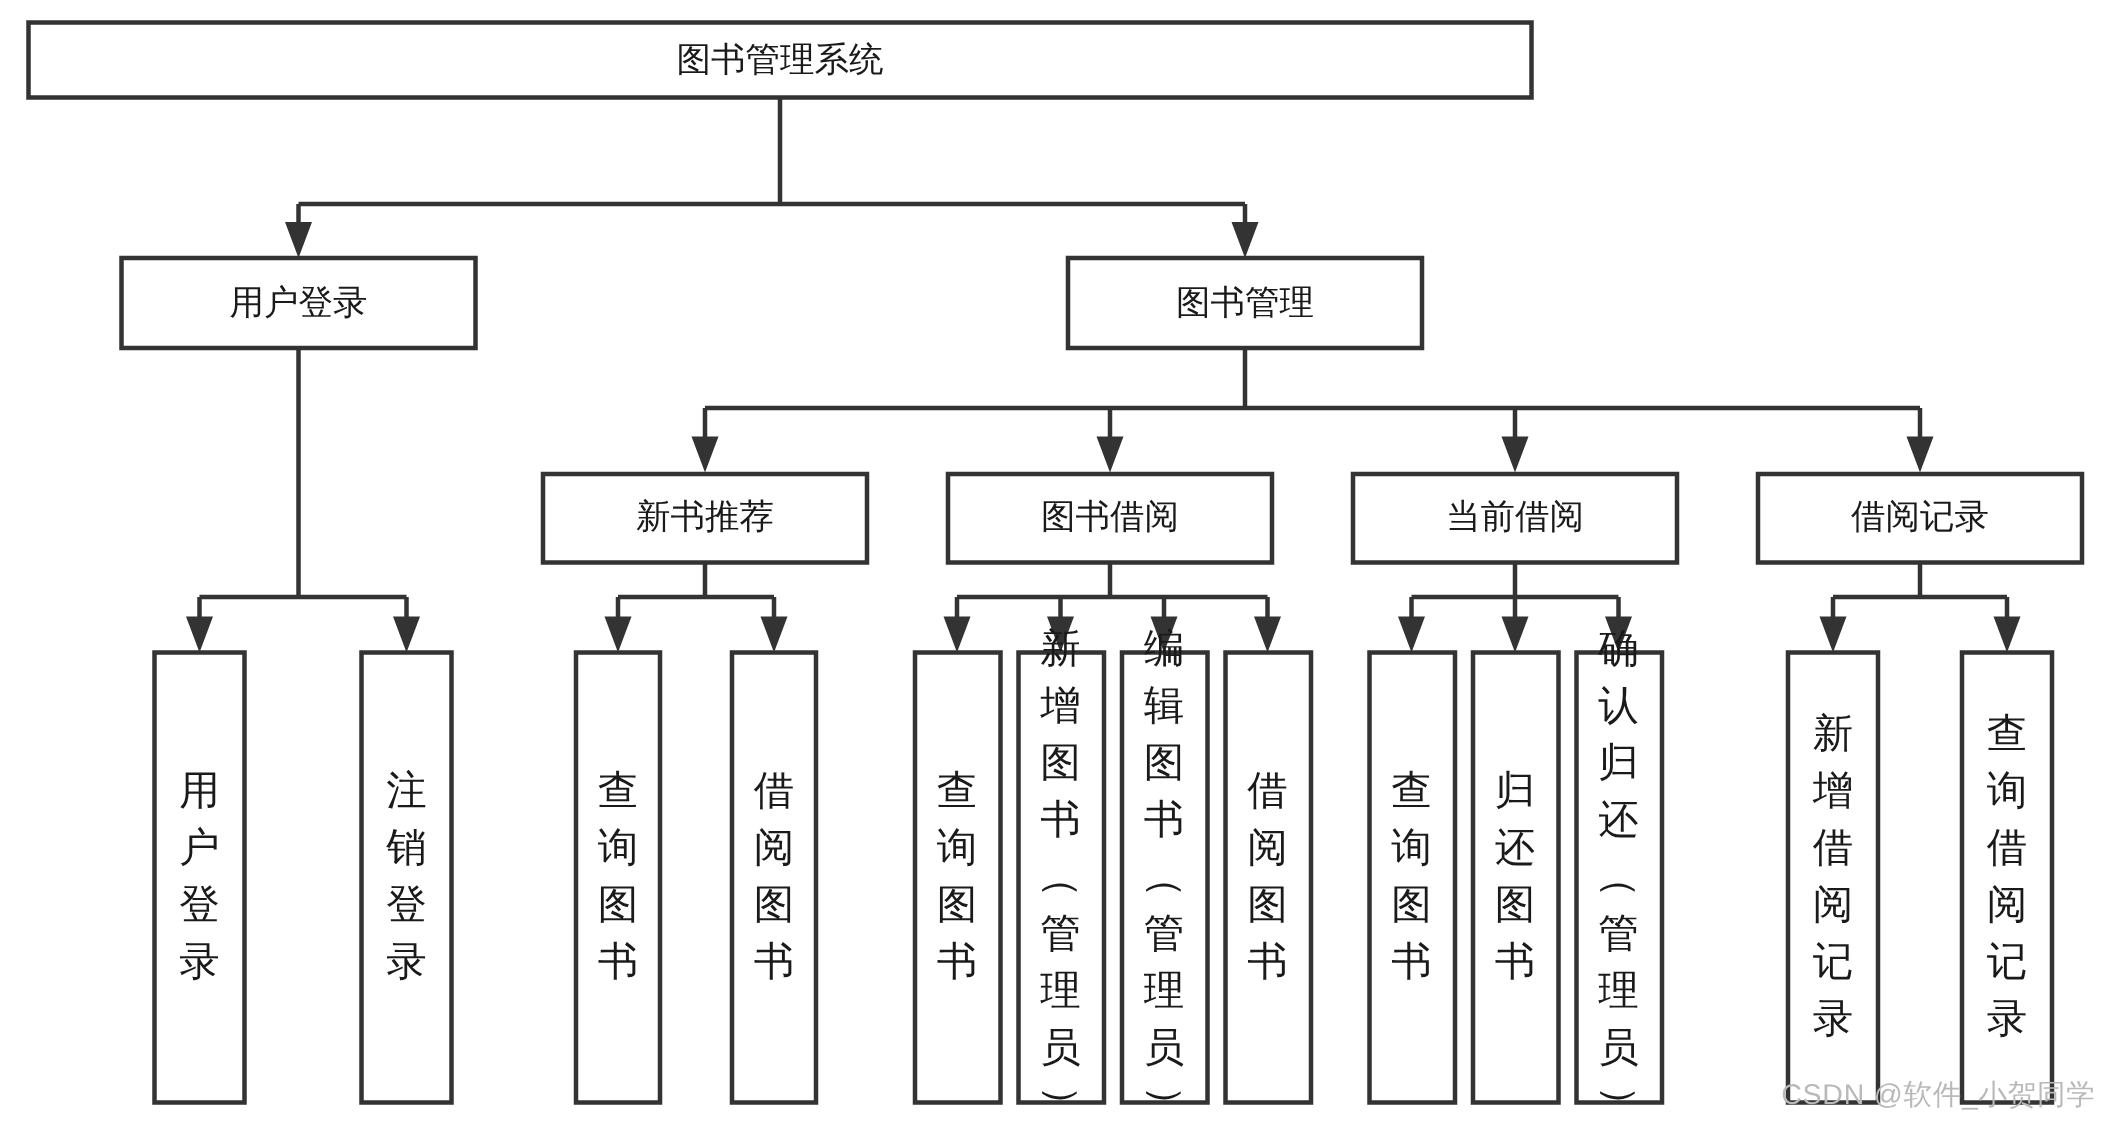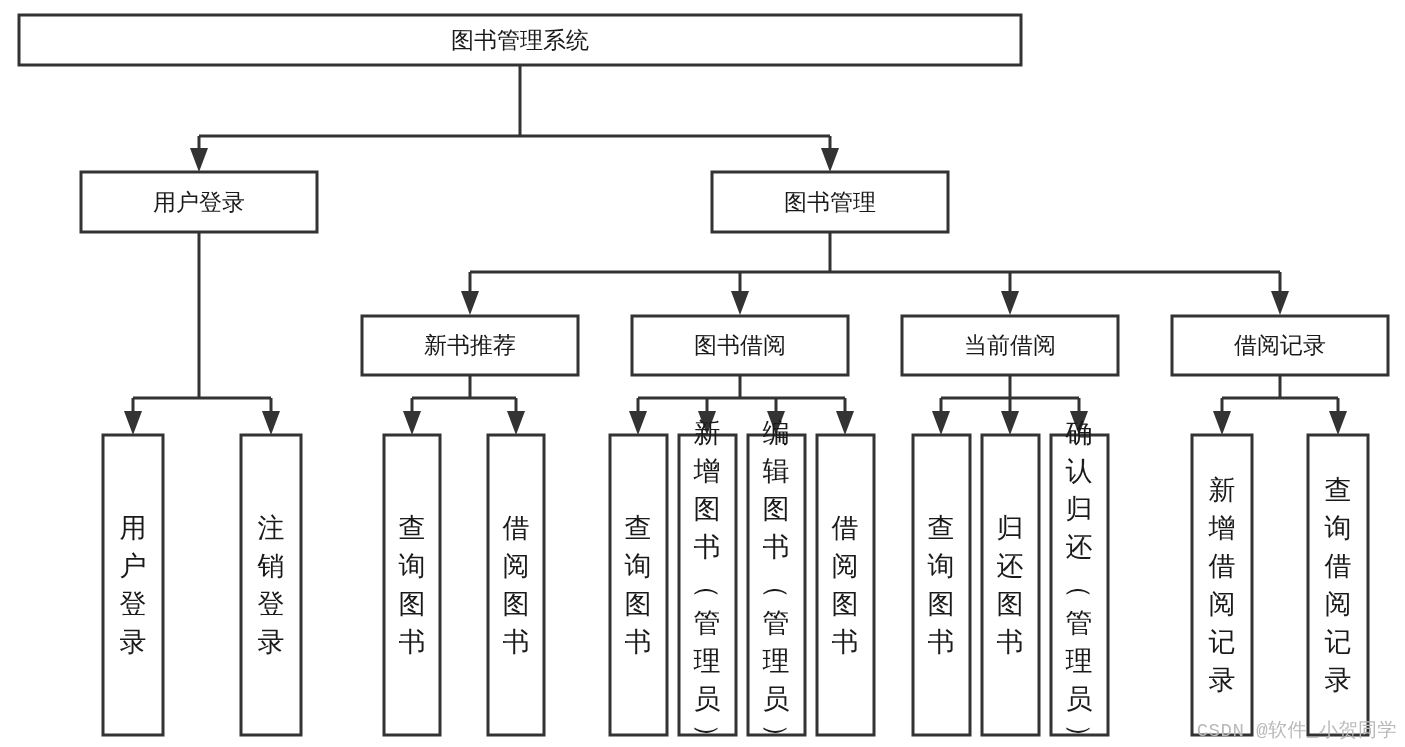--- a/index.html
+++ b/index.html
@@ -46,21 +46,21 @@
     font-family: "DejaVu Sans", "Liberation Sans", sans-serif;
     font-size: 23px;
     fill: #1a1a1a;
     text-anchor: middle;
     dominant-baseline: middle;
   }
   .watermark {
     position: absolute;
     right: 8px;
     bottom: 4px;
-    font-family: Liberation Mono, monospace;
+    font-family: Liberation Sans, sans-serif;
     font-size: 19px;
     color: #b9b9b9;
     white-space: nowrap;
     letter-spacing: 0.5px;
     pointer-events: none;
   }
 </style>
 </head>
 <body>
 

